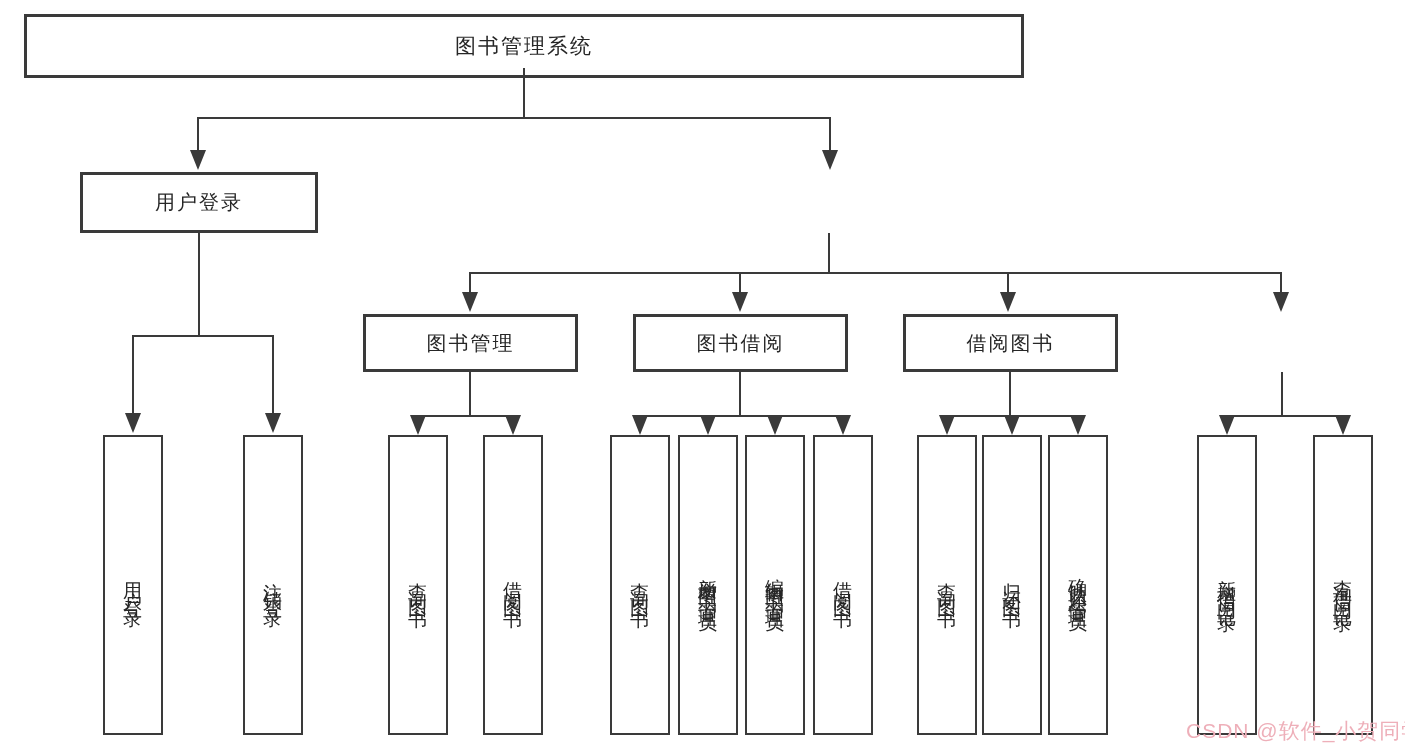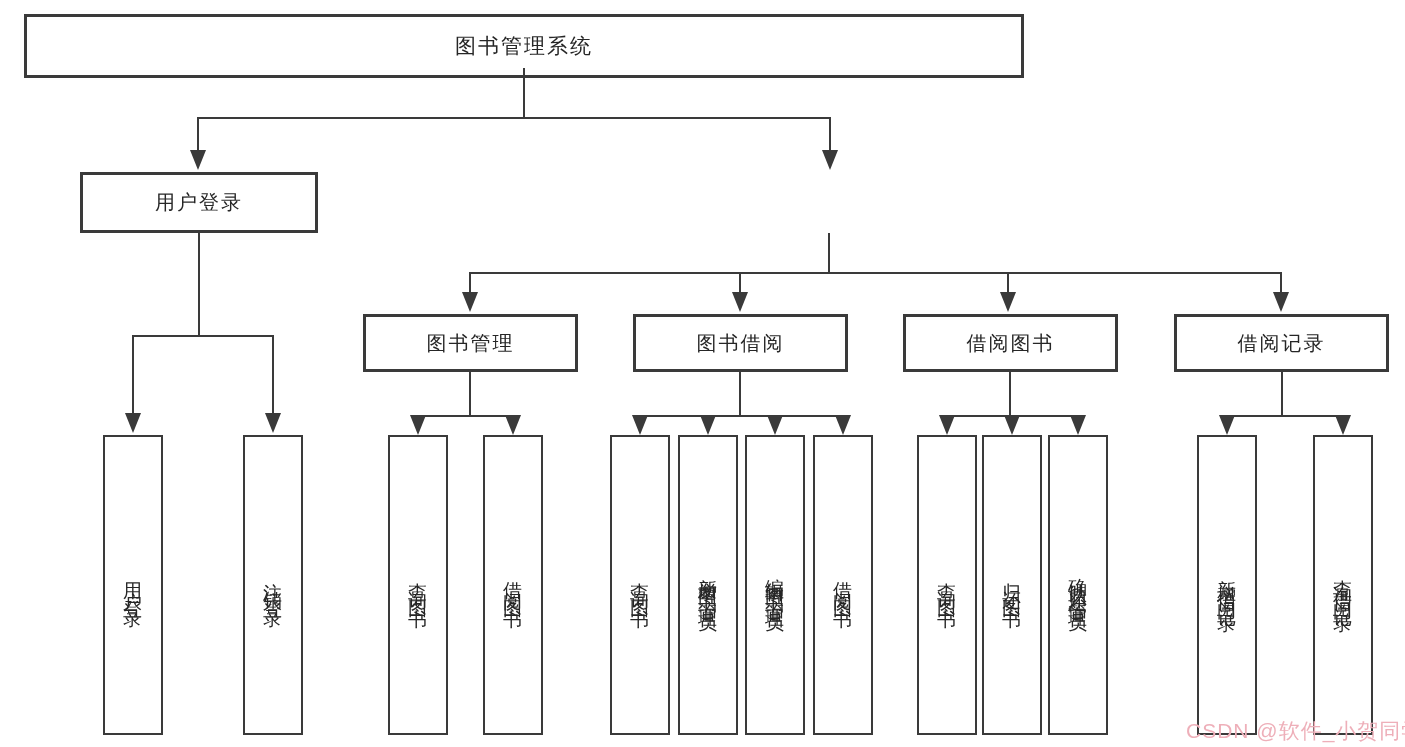--- a/index.html
+++ b/index.html
@@ -94,23 +94,20 @@
 
   <div class="box" style="left:363px;top:314px;width:215px;height:58px;">
     <span>图书管理</span>
   </div>
   <div class="box" style="left:633px;top:314px;width:215px;height:58px;">
     <span>图书借阅</span>
   </div>
   <div class="box" style="left:903px;top:314px;width:215px;height:58px;">
     <span>借阅图书</span>
   </div>
-  <div class="box" style="left:1174px;top:314px;width:215px;height:58px;">
-    <span>借阅记录</span>
-  </div>
 
   <div class="v" style="left:469px;top:372px;height:43px;"></div>
   <div class="h" style="left:417px;top:415px;width:97px;"></div>
   <div class="ah" style="left:410px;top:415px;"></div>
   <div class="ah" style="left:505px;top:415px;"></div>
 
   <div class="v" style="left:739px;top:372px;height:43px;"></div>
   <div class="h" style="left:639px;top:415px;width:205px;"></div>
   <div class="ah" style="left:632px;top:415px;"></div>
   <div class="ah" style="left:700px;top:415px;"></div>

